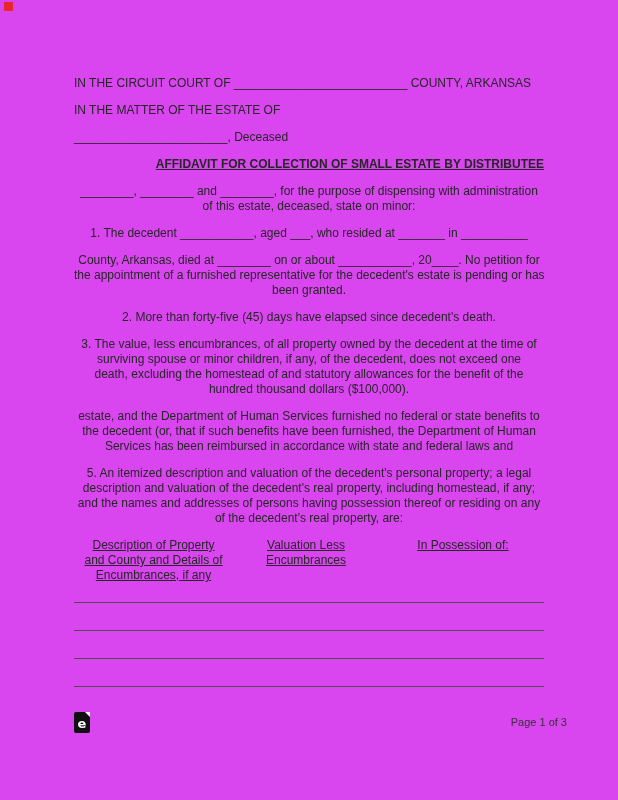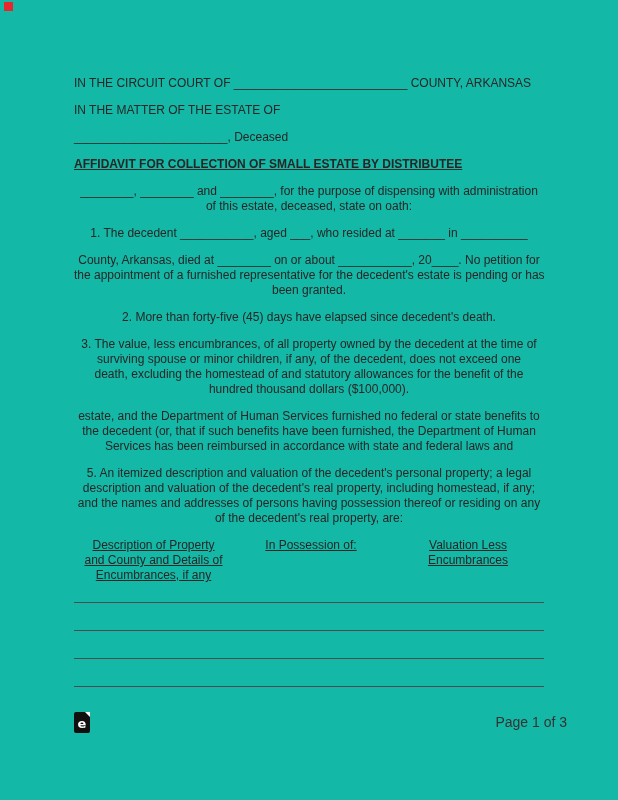--- a/index.html
+++ b/index.html
@@ -1,31 +1,31 @@
 <!DOCTYPE html>
 <html><head>
 <meta charset="utf-8">
 <style>
   html,body { margin:0; padding:0; background:#fff; }
   .page {
     position:relative;
     width:618px; height:800px;
     box-sizing:border-box;
     padding:76px 74px 0 74px;
-    background:#14b8a6;
+    background:#d946ef;
     font-family:"Liberation Sans", sans-serif;
     font-size:12px;
     line-height:15px;
     color:#262626;
     overflow:hidden;
   }
   .red-marker { position:absolute; left:4px; top:2px; width:9px; height:9px; background:#e8262d; }
   .hline { white-space:nowrap; margin-bottom:12px; }
   .doc-title {
-    text-align:left; font-weight:bold; text-decoration:underline;
+    text-align:right; font-weight:bold; text-decoration:underline;
     white-space:nowrap; margin-bottom:12px;
   }
   .para { margin-bottom:12px; }
   .para .tl, .col .tl { white-space:nowrap;text-align:center; }
   .prop-table { display:flex; }
   .prop-table .tl { text-decoration:underline; }
   .col1 { width:156px; box-sizing:border-box; padding-left:3px; }
   .col2 { width:152px; }
   .col3 { flex:1; }
   .rules { }
@@ -42,38 +42,38 @@
     display:flex; align-items:center; justify-content:center;
   }
   .logo .fold {
     position:absolute; top:0; right:0; width:0; height:0;
     border-left:5px solid transparent; border-top:5px solid #ffffff;
   }
   .logo .letter {
     color:#ffffff; font-weight:bold; font-size:13px; line-height:13px;
     font-family:"DejaVu Sans", sans-serif; margin-top:2px;
   }
-  .page-num { font-size:14px; color:#333333; white-space:nowrap; }
+  .page-num { font-size:11px; color:#333333; white-space:nowrap; }
 </style>
 </head>
 <body>
 
 <div class="page">
 
   <div class="red-marker" style="background: rgb(232, 38, 45);"></div>
 
   <div class="hline">IN THE CIRCUIT COURT OF __________________________ COUNTY, ARKANSAS</div>
   <div class="hline">IN THE MATTER OF THE ESTATE OF</div>
   <div class="hline">_______________________, Deceased</div>
 
   <div class="doc-title">AFFIDAVIT FOR COLLECTION OF SMALL ESTATE BY DISTRIBUTEE</div>
 
   <div class="para">
       <div class="tl">________, ________ and ________, for the purpose of dispensing with administration</div>
-      <div class="tl">of this estate, deceased, state on oath:</div>
+      <div class="tl">of this estate, deceased, state on minor:</div>
     </div>
   <div class="para">
       <div class="tl">1. The decedent ___________, aged ___, who resided at _______ in __________</div>
     </div>
   <div class="para">
       <div class="tl">County, Arkansas, died at ________ on or about ___________, 20____. No petition for</div>
       <div class="tl">the appointment of a furnished representative for the decedent's estate is pending or has</div>
       <div class="tl">been granted.</div>
     </div>
   <div class="para">
@@ -96,26 +96,26 @@
       <div class="tl">and the names and addresses of persons having possession thereof or residing on any</div>
       <div class="tl">of the decedent's real property, are:</div>
     </div>
 
   <div class="prop-table">
     <div class="col col1">
         <div class="tl">Description of Property</div>
         <div class="tl">and County and Details of</div>
         <div class="tl">Encumbrances, if any</div>
       </div>
-    <div class="col col3">
-        <div class="tl">In Possession of:</div>
-      </div>
     <div class="col col2">
         <div class="tl">Valuation Less</div>
         <div class="tl">Encumbrances</div>
+      </div>
+    <div class="col col3">
+        <div class="tl">In Possession of:</div>
       </div>
   </div>
 
   <div class="rules" id="rules">
       <div class="rule first"></div>
       <div class="rule"></div>
       <div class="rule"></div>
       <div class="rule"></div>
     </div>
 

